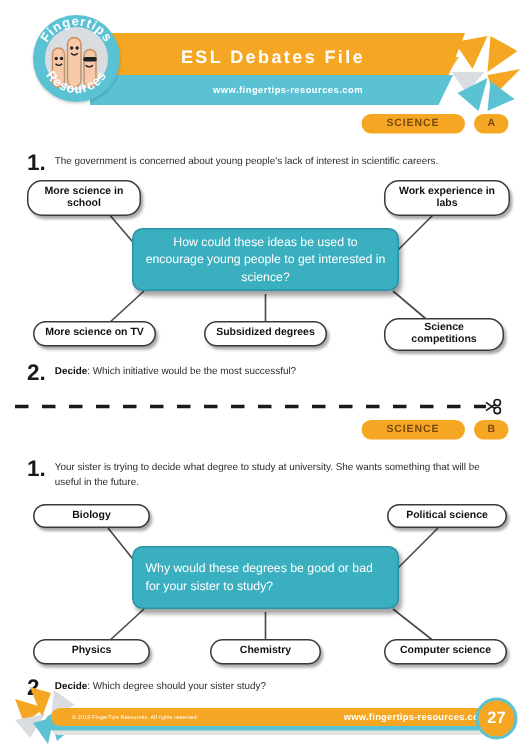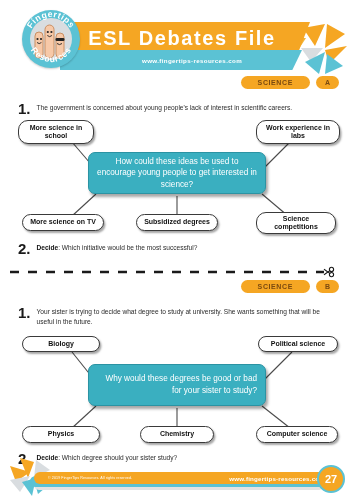--- a/index.html
+++ b/index.html
@@ -46,21 +46,21 @@
     z-index: -1;
   }
   .hdr-main {
     position: absolute; left: 62px; top: 22px;
     width: 248px; height: 32px;
     background: #f5a623;
     clip-path: polygon(0 0, 100% 0, 95% 100%, 0 100%);
     display: flex; align-items: center; justify-content: center;
   }
   .hdr-title {
-    color: #ffffff; font-size: 20px; font-weight: bold;
+    color: #ffffff; font-size: 12px; font-weight: bold;
     letter-spacing: 1.6px; padding-right: 8px;
   }
 
   .logo {
     position: absolute; left: 22px; top: 10px;
     width: 58px; height: 58px; border-radius: 50%;
     background: #5bc2d4;
     box-shadow: 0 1px 2px rgba(0,0,0,.2);
     overflow: hidden;
   }
@@ -116,21 +116,21 @@
     border: 1px solid #2b93a3;
     border-radius: 7px;
     box-shadow: 2px 3px 3px rgba(0,0,0,.35);
     color: #ffffff;
     font-size: 8.2px;
     line-height: 1.42;
     display: flex; align-items: center;
     padding: 4px 8px;
   }
   .center-node.ctr { justify-content: center; text-align: center; }
-  .center-node.lft { justify-content: flex-start; text-align: right; }
+  .center-node.lft { justify-content: flex-start; text-align: left; }
 
   
   .cutline { position: absolute; left: 10px; top: 264px; width: 333px; height: 12px; }
 
   
   .footer { position: absolute; left: 0; bottom: 0; width: 353px; height: 44px; }
   .ftr-burst { position: absolute; left: 8px; bottom: 2px; width: 50px; height: 42px; }
   .ftr-grey {
     position: absolute; left: 34px; bottom: 10px; width: 290px; height: 10px;
     background: #e3e3e3; border-radius: 5px;

